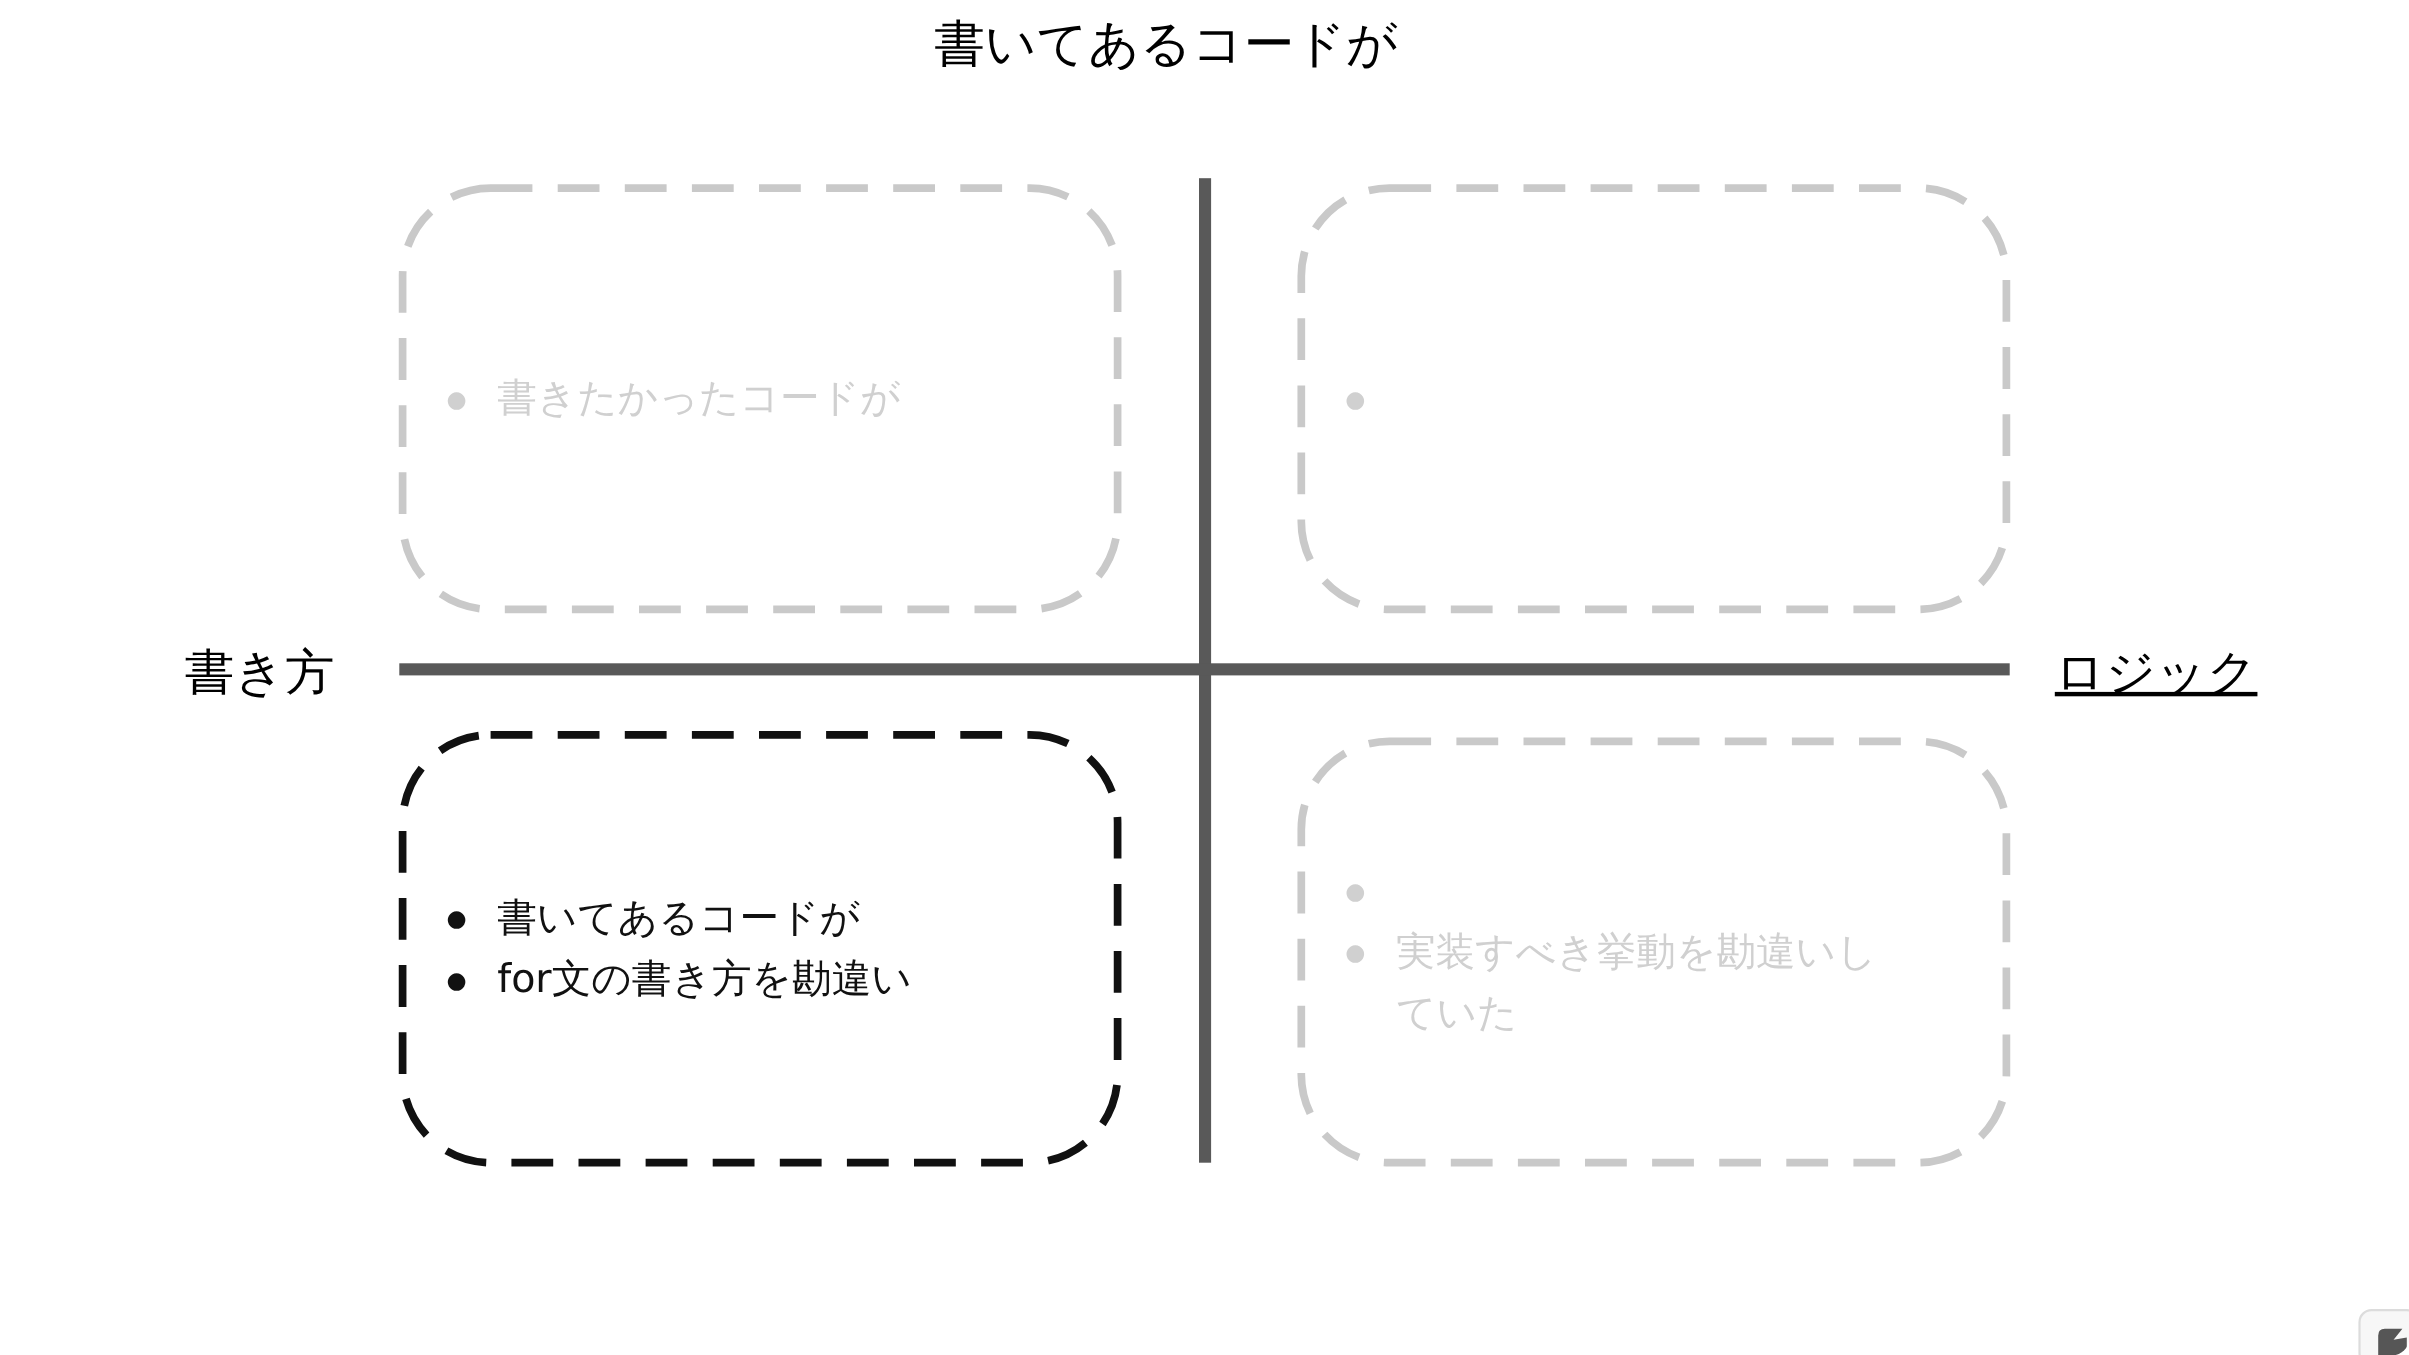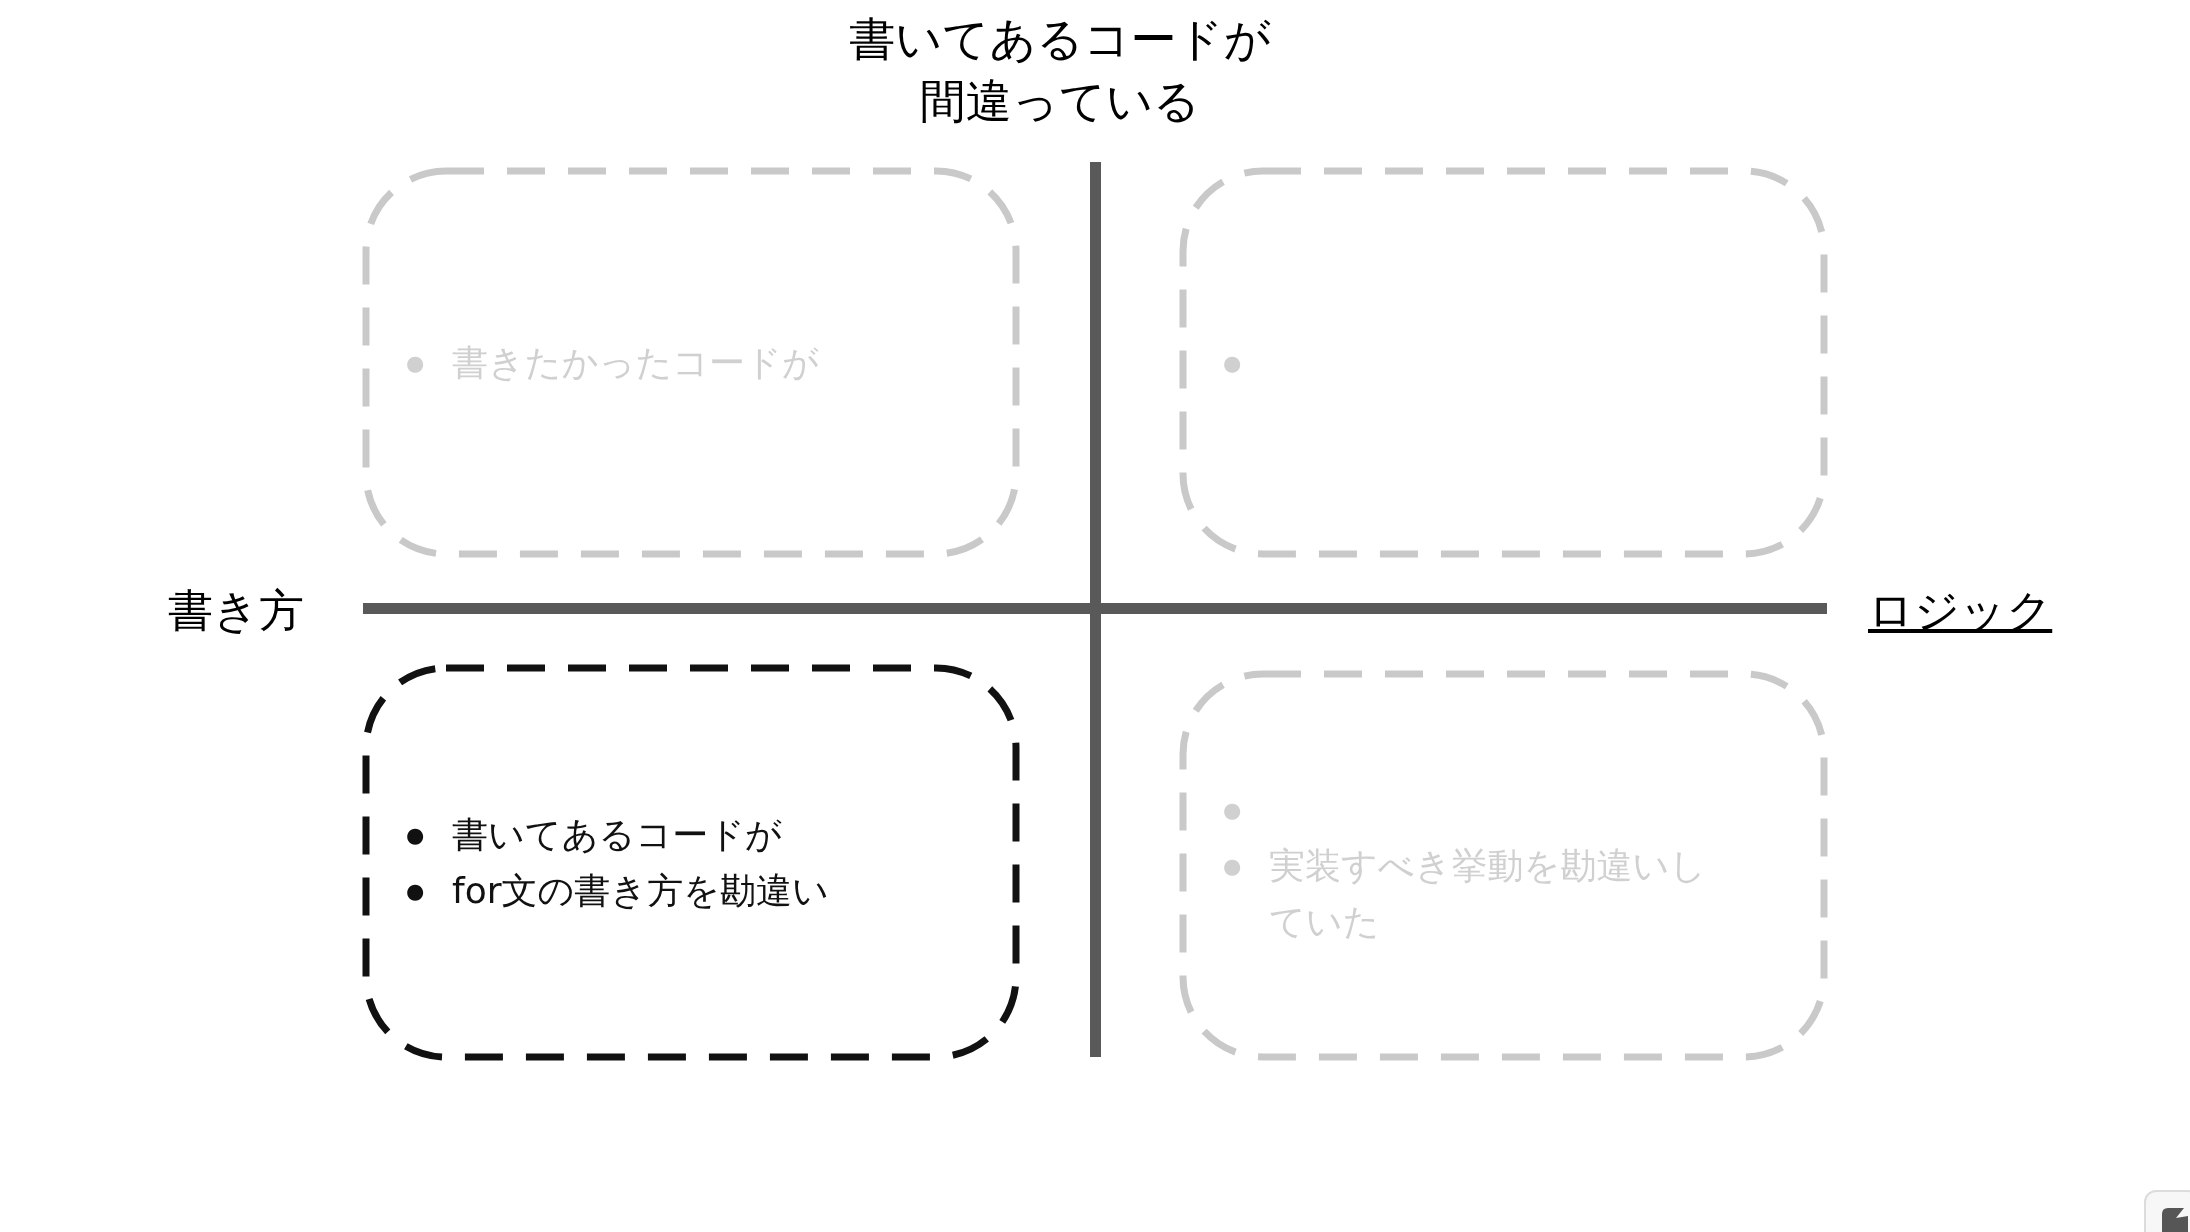--- a/index.html
+++ b/index.html
@@ -4,20 +4,21 @@
 <style>
   html, body { margin: 0; padding: 0; background: #ffffff; }
   .stage {
     position: relative;
     width: 2190px;
     height: 1232px;
     overflow: hidden;
     background: #ffffff;
     font-family: "DejaVu Sans", sans-serif;
     color: #111;
+    border-radius: 15px;
   }
   
   .axis-title {
     position: absolute;
     text-align: center;
     font-size: 46px;
     line-height: 62px;
     color: #000;
     white-space: nowrap;
     transform: translateX(-50%);
@@ -85,21 +86,20 @@
     <rect class="axis-line" x="1090" y="162" width="11" height="895"></rect>
     <rect class="axis-line" x="363" y="603" width="1464" height="11"></rect>
     <rect class="qbox gray" x="366" y="171" width="650" height="383" rx="80"></rect>
     <rect class="qbox gray" x="1183" y="171" width="641" height="383" rx="80"></rect>
     <rect class="qbox black" x="366" y="668" width="650" height="389" rx="80"></rect>
     <rect class="qbox gray" x="1183" y="674" width="641" height="383" rx="80"></rect>
   </svg>
 
   <div class="axis-title top">
     <div>書いてあるコードが</div>
-    <div>間違っている</div>
   </div>
 
 
   <div class="side-label left">書き方</div>
   <div class="side-label right">ロジック</div>
 
   <div class="qcontent qc-tl q-inactive">
     <ul>
       <li>
         <span class="dot">●</span>

